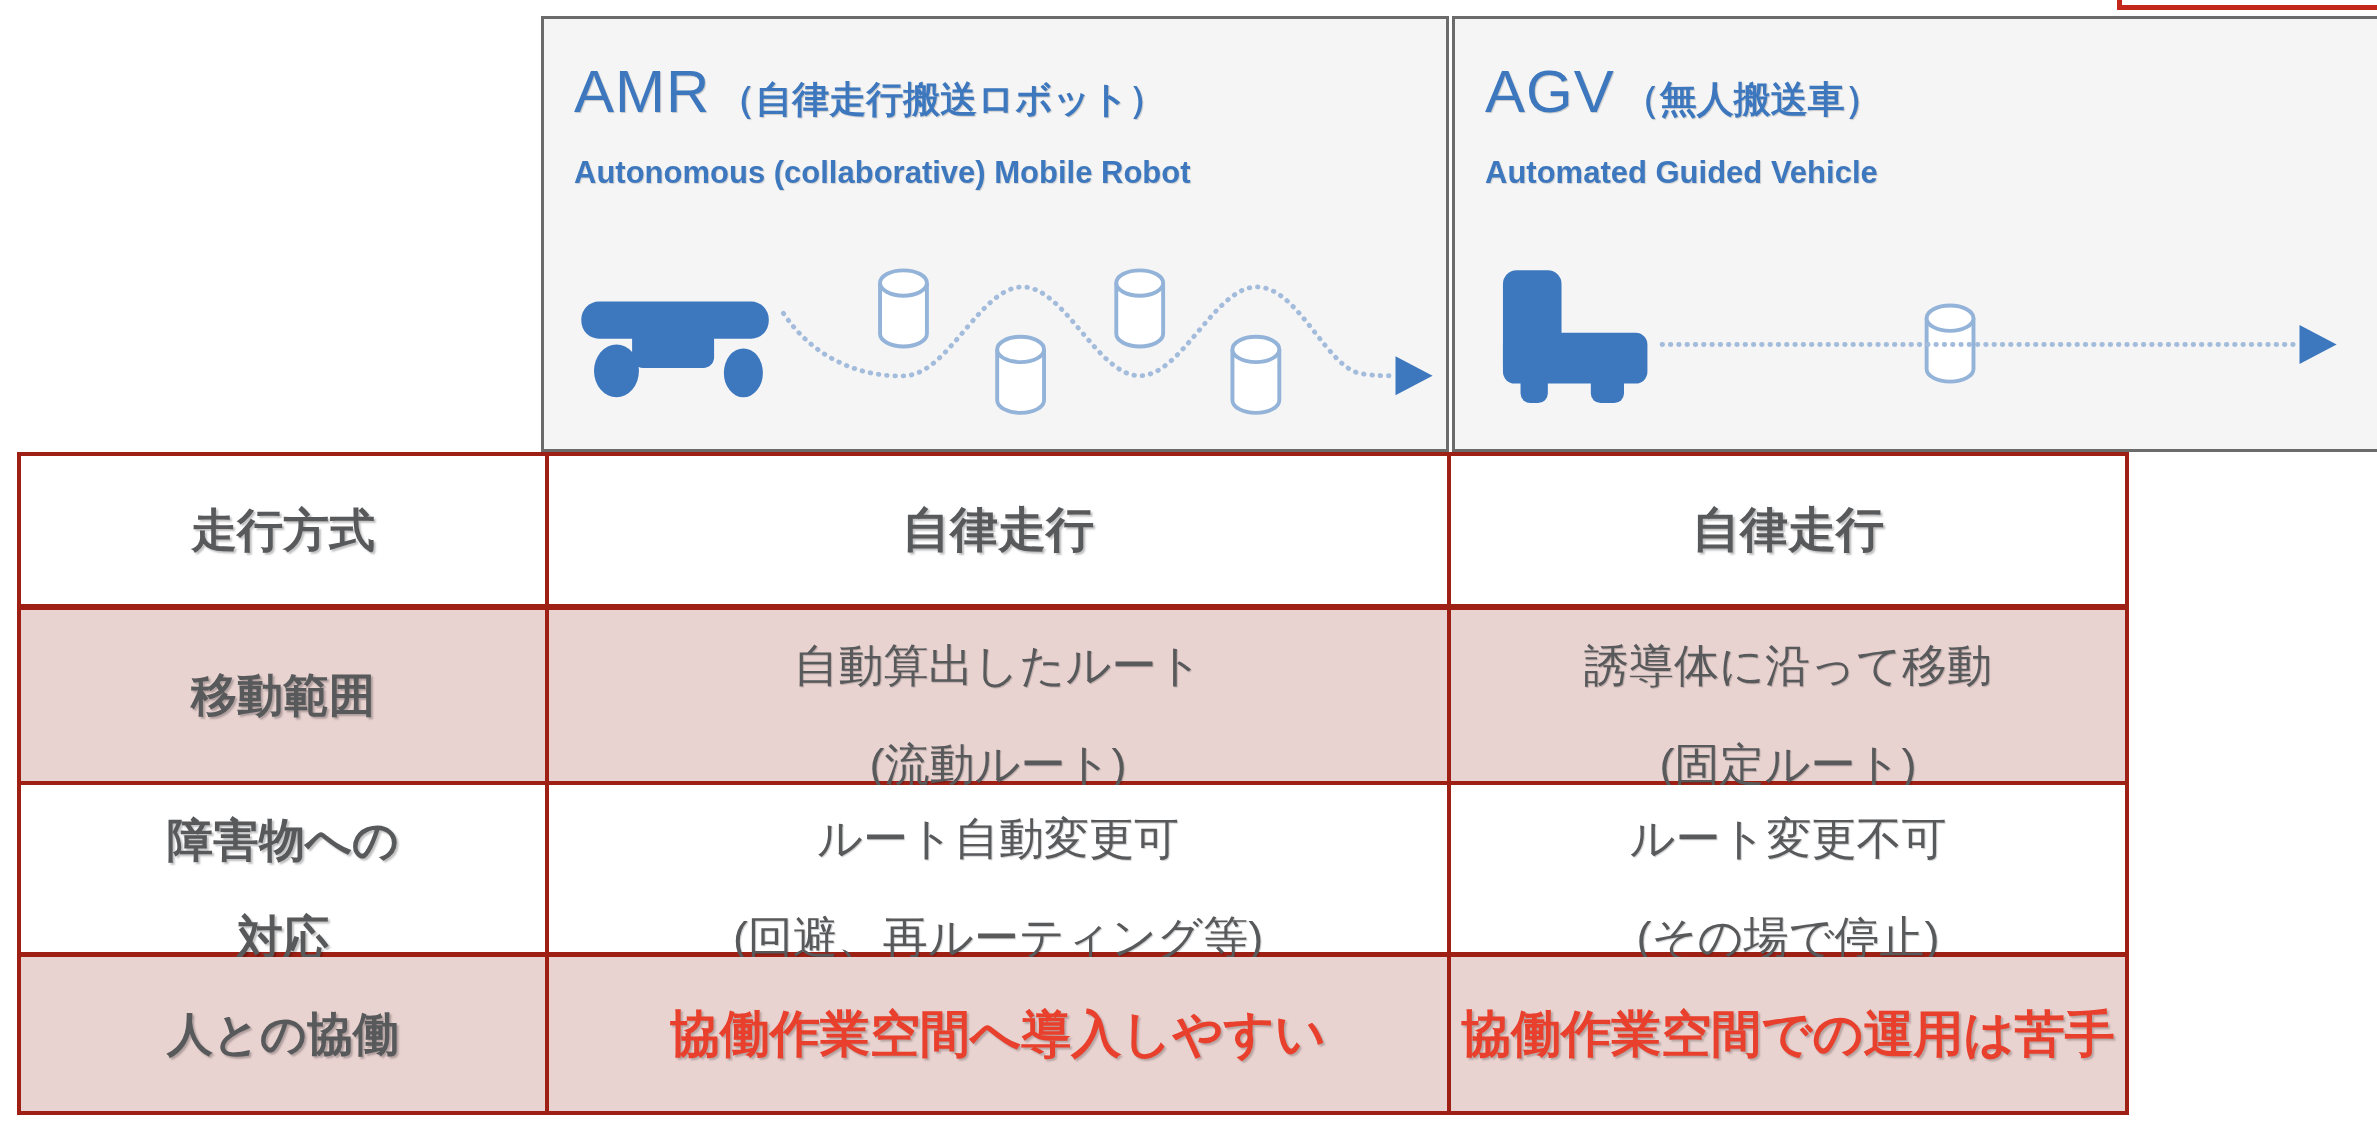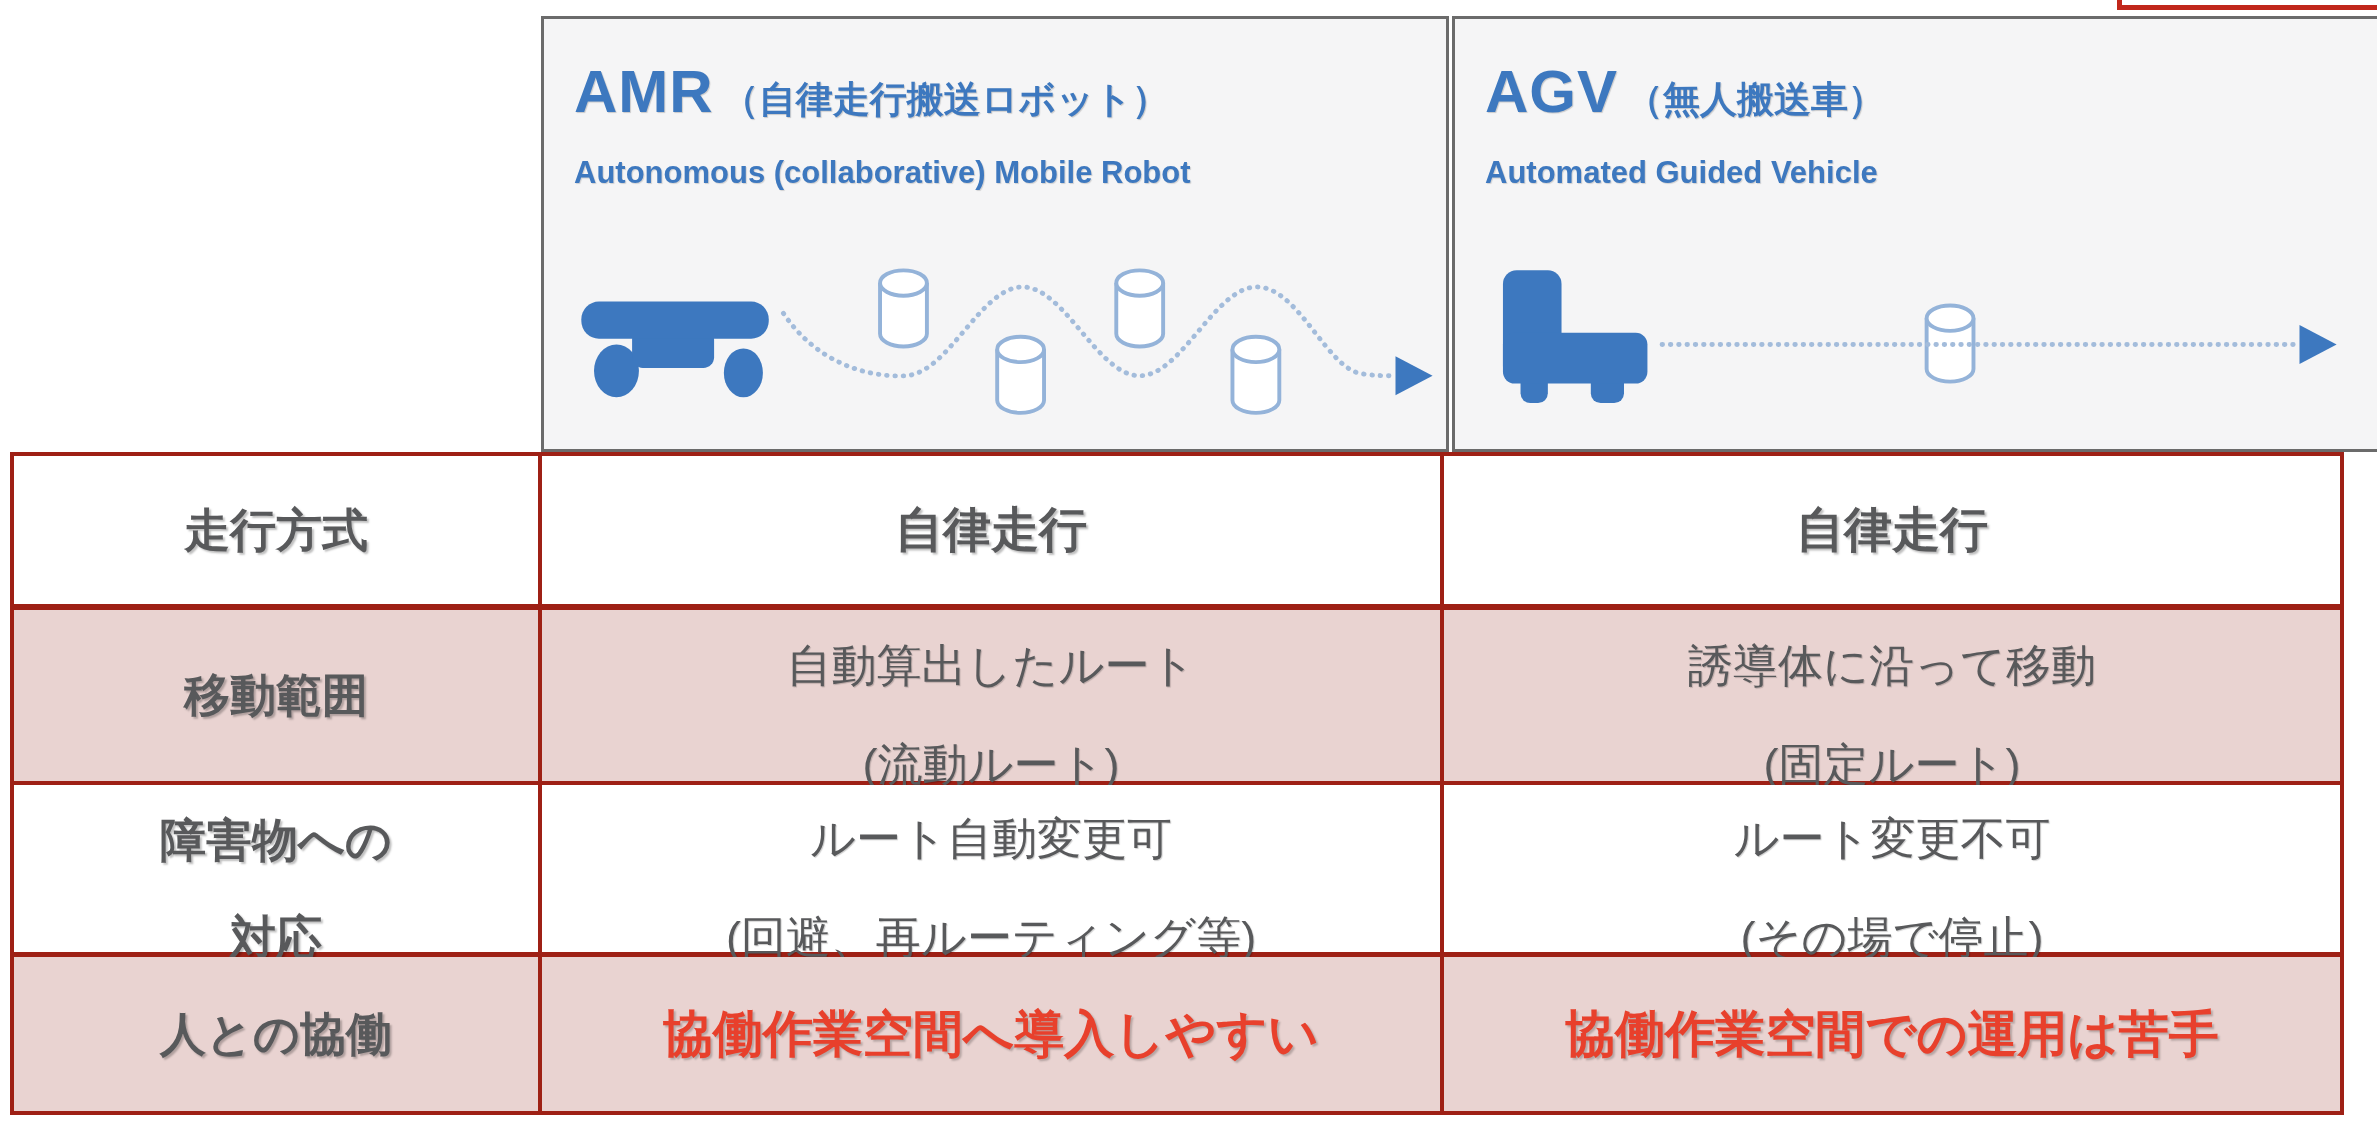--- a/index.html
+++ b/index.html
@@ -12,32 +12,32 @@
   body{font-family:"Liberation Sans","DejaVu Sans",sans-serif;}
   #page{position:relative;width:2377px;height:1141px;background:#fff;overflow:hidden;}
 
   
   .card{position:absolute;top:16px;height:436px;background:var(--card-bg);
         border:3px solid var(--card-border);box-sizing:border-box;}
   #amr-card{left:541px;width:908px;}
   #agv-card{left:1452px;width:1048px;}
   .card-title{position:absolute;left:30px;top:38px;white-space:nowrap;
               color:var(--blue);text-shadow:1px 1px 1px rgba(0,0,0,.18);}
-  .card-abbr{font-size:60px;font-weight:bold;letter-spacing:1px;}
+  .card-abbr{font-size:60px;font-weight:normal;letter-spacing:1px;}
   .card-jp{font-size:37px;font-weight:bold;margin-left:8px;}
   .card-sub{position:absolute;left:30px;top:136px;font-size:31px;font-weight:bold;
             color:var(--blue);white-space:nowrap;text-shadow:1px 1px 1px rgba(0,0,0,.15);}
   .illus{position:absolute;left:16px;top:224px;}
 
   
   #clipped-red-box{position:absolute;left:2117px;top:-40px;width:290px;height:40px;
                    border:5px solid #c1271b;background:#fff;box-sizing:content-box;}
 
   
-  #cmp-table{position:absolute;left:10px;top:452px;width:2334px;height:663px;
+  #cmp-table{position:absolute;left:17px;top:452px;width:2112px;height:663px;
              box-sizing:border-box;border:4px solid var(--table-border);
              display:grid;grid-template-columns:528px 902px 1fr;
              grid-template-rows:154px 175px 172px 1fr;}
   .cell{display:flex;flex-direction:column;justify-content:center;align-items:center;
         text-align:center;box-sizing:border-box;background:#fff;}
   .cell.c1,.cell.c2{border-right:4px solid var(--table-border);}
   .r1{border-bottom:6px solid var(--table-border);}
   .r2{border-bottom:4px solid var(--table-border);background:var(--row-pink);}
   .r3{border-bottom:5px solid var(--table-border);}
   .r4{background:var(--row-pink);}

